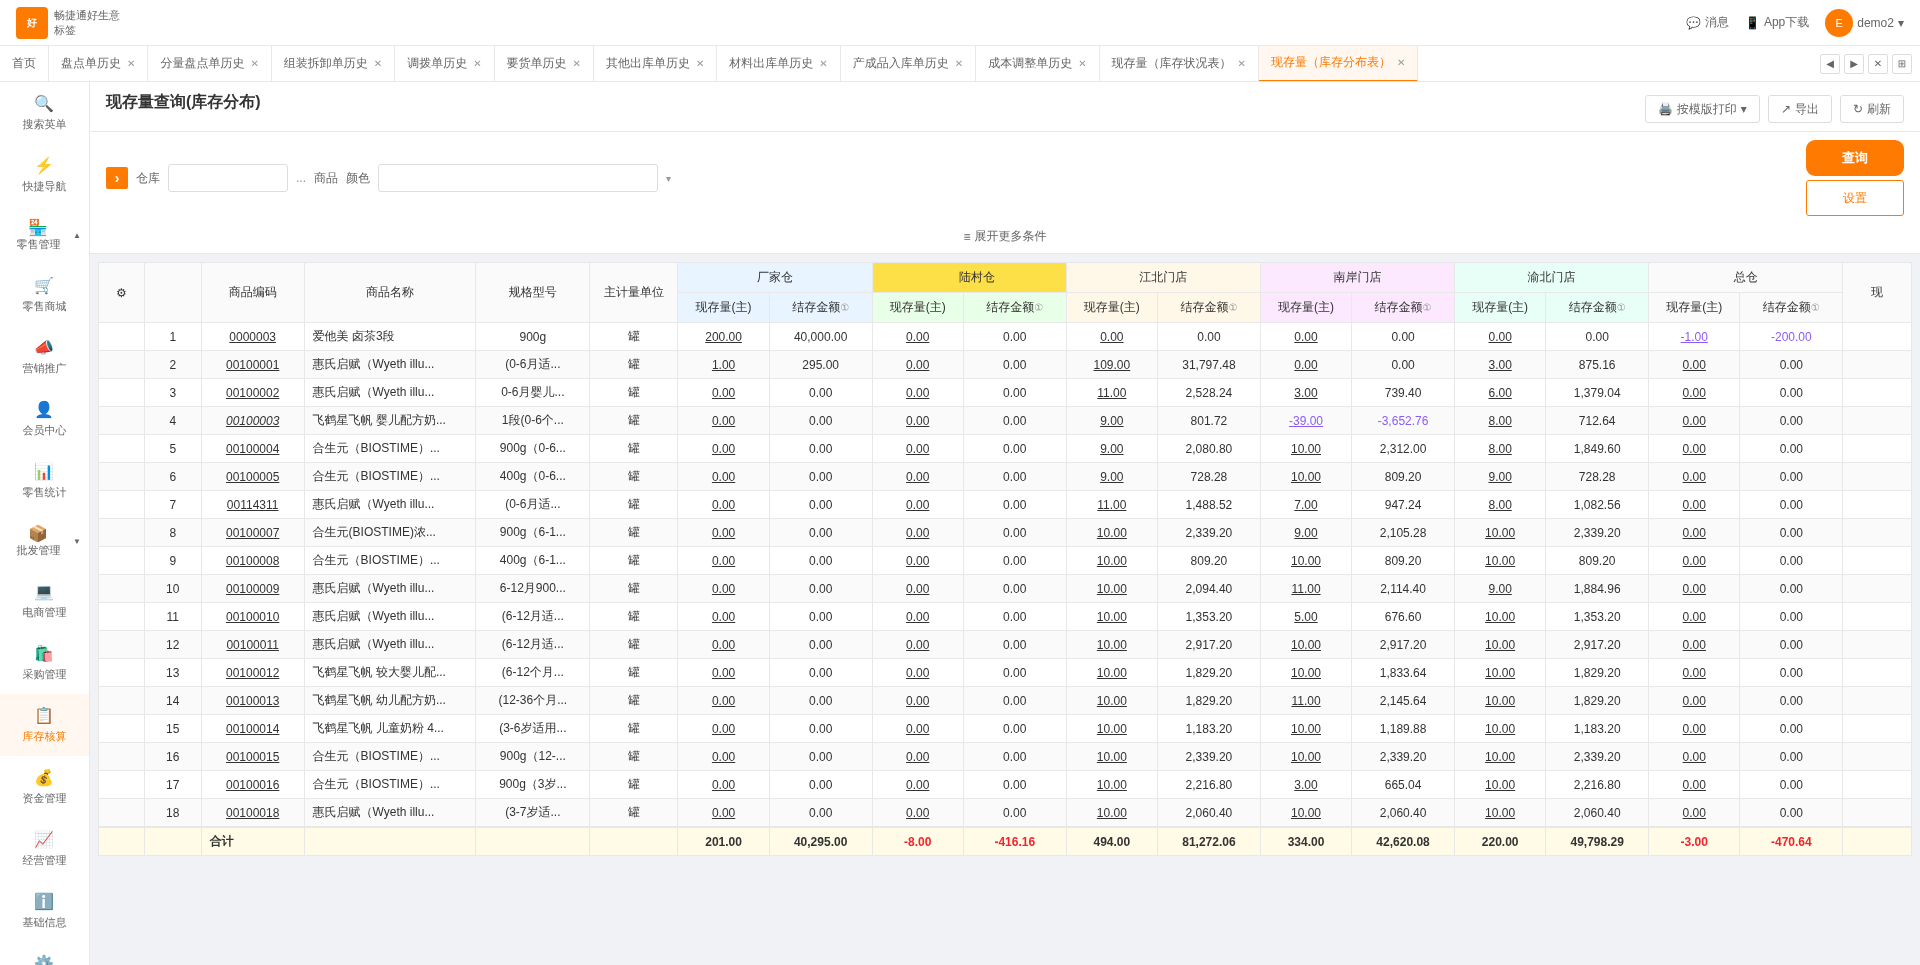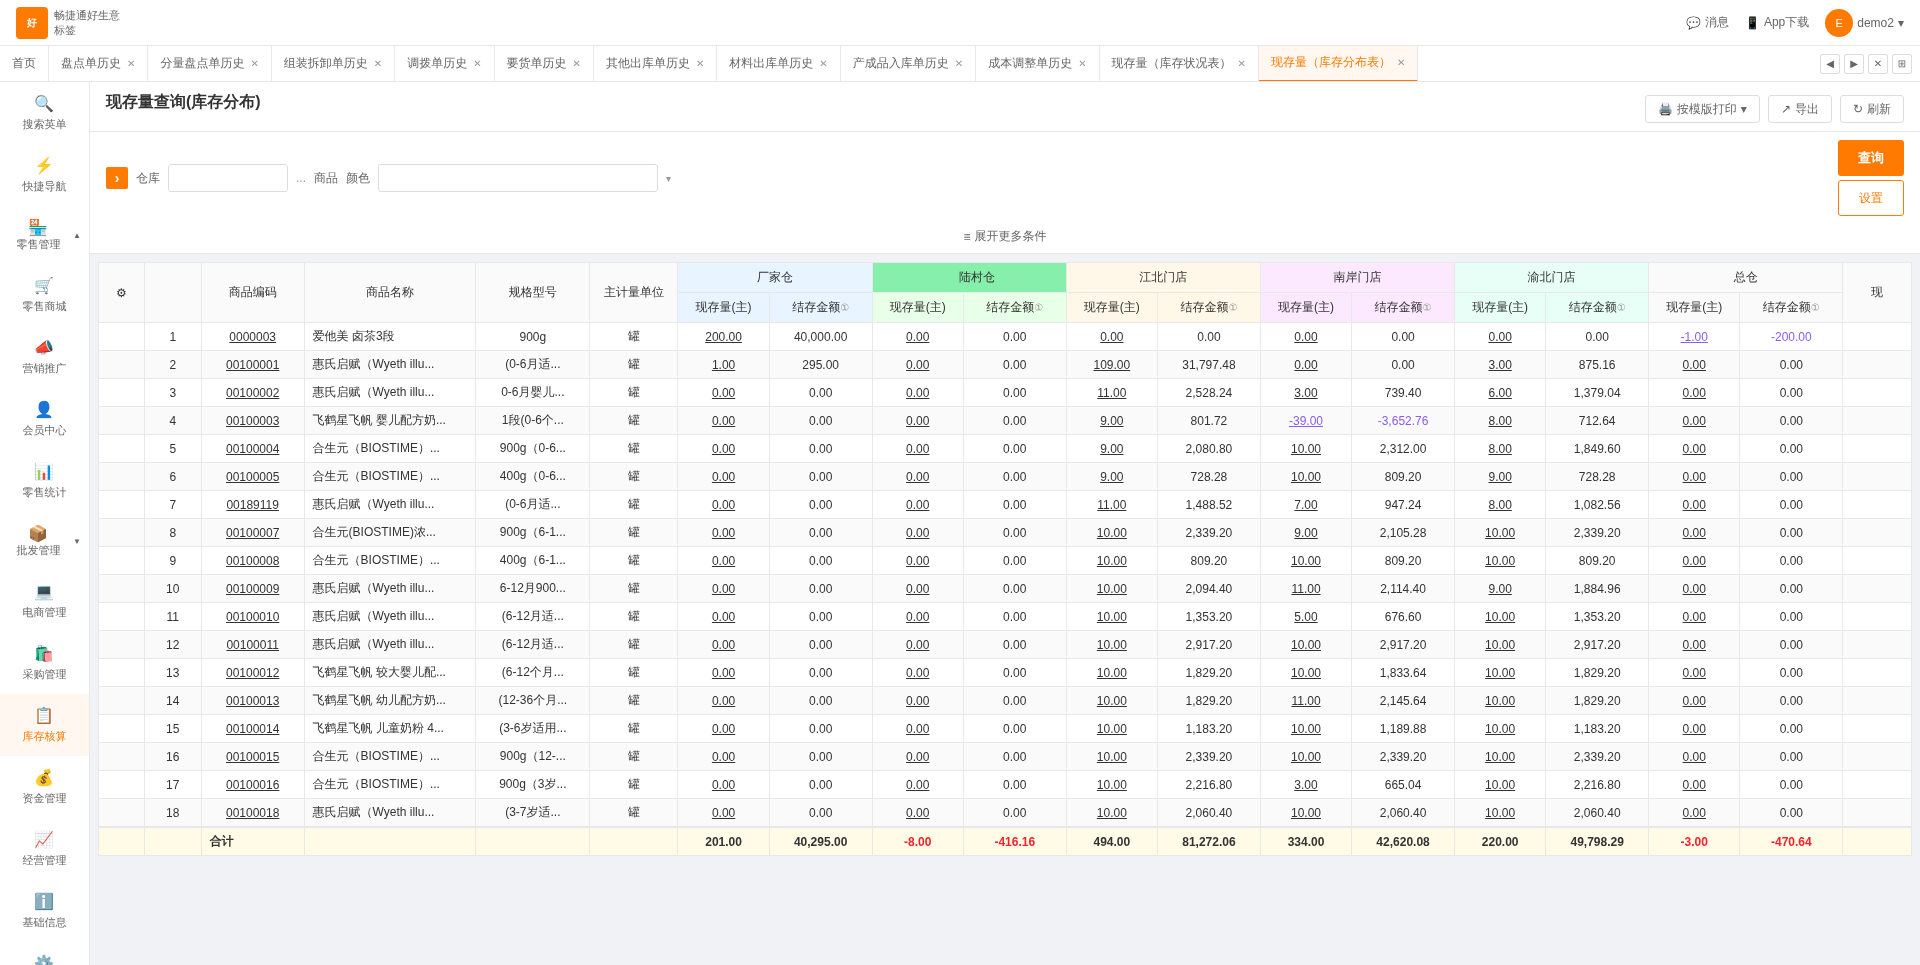--- a/index.html
+++ b/index.html
@@ -45,21 +45,21 @@
     .filter-area { background: #fff; padding: 8px 16px; border-bottom: 1px solid #e8e8e8; display: flex; align-items: center; gap: 8px; flex-wrap: wrap; }
     .filter-row { display: flex; align-items: center; gap: 8px; width: 100%; }
     .filter-toggle { width: 22px; height: 22px; background: #ff7a00; border-radius: 2px; display: flex; align-items: center; justify-content: center; color: white; cursor: pointer; font-size: 14px; font-weight: bold; }
     .filter-label { color: #666; font-size: 12px; white-space: nowrap; }
     .filter-input { height: 28px; border: 1px solid #ddd; border-radius: 3px; padding: 0 8px; font-size: 12px; color: #333; background: #fff; }
     .filter-input-wide { width: 120px; }
     .filter-dots { color: #999; }
     .filter-product-input { flex: 1; max-width: 500px; height: 28px; border: 1px solid #ddd; border-radius: 3px; padding: 0 8px; font-size: 12px; color: #333; }
     .expand-btn { display: flex; align-items: center; gap: 4px; color: #666; cursor: pointer; font-size: 12px; }
 
-    .query-btn { height: 36px; padding: 0 20px; background: #ff7a00; color: white; border: none; border-radius: 3px; cursor: pointer; font-size: 13px; font-weight: bold; }
+    .query-btn { height: 36px; padding: 0 36px; background: #ff7a00; color: white; border: none; border-radius: 9px; cursor: pointer; font-size: 13px; font-weight: bold; }
     .set-btn { height: 36px; padding: 0 16px; background: #fff; color: #ff7a00; border: 1px solid #ff7a00; border-radius: 3px; cursor: pointer; font-size: 12px; }
 
     
     .table-container { flex: 1; overflow: auto; padding: 8px; background: #f0f2f5; }
     .data-table { width: 100%; border-collapse: collapse; background: #fff; font-size: 12px; }
     .data-table th { background: #fafafa; border: 1px solid #e8e8e8; padding: 6px 8px; text-align: center; font-weight: normal; color: #333; white-space: nowrap; position: sticky; top: 0; z-index: 2; }
     .data-table td { border: 1px solid #e8e8e8; padding: 5px 8px; text-align: center; white-space: nowrap; color: #333; }
     .data-table tr:nth-child(even) td { background: #fafafa; }
     .data-table td.text-left { text-align: left; }
     .data-table td.red { color: #8b5cf6; }
@@ -273,21 +273,21 @@
           <tr>
             <th rowspan="2">
               <span>⚙</span>
             </th>
             <th rowspan="2"></th>
             <th rowspan="2">商品编码</th>
             <th rowspan="2">商品名称</th>
             <th rowspan="2">规格型号</th>
             <th rowspan="2">主计量单位</th>
             <th colspan="2" style="background:#e8f4ff;">厂家仓</th>
-            <th colspan="2" style="background:#86efac;padding-left:24px;">陆村仓</th>
+            <th colspan="2" style="background:#fde047;padding-left:24px;">陆村仓</th>
             <th colspan="2" style="background:#fff8e8;">江北门店</th>
             <th colspan="2" style="background:#fce8ff;">南岸门店</th>
             <th colspan="2" style="background:#e8fff8;">渝北门店</th>
             <th colspan="2">总仓</th>
             <th rowspan="2">现</th>
           </tr>
           <tr>
             <th style="background:#e8f4ff;">现存量(主)</th>
             <th style="background:#e8f4ff;">结存金额<span class="info-icon">①</span></th>
             <th style="background:#e8ffe8;">现存量(主)</th>
@@ -363,21 +363,21 @@
               <td>739.40</td>
               <td class="underline" style="text-decoration: underline;">6.00</td>
               <td>1,379.04</td>
               <td class="underline" style="text-decoration: underline;">0.00</td>
               <td>0.00</td>
               <td></td>
             </tr>
             <tr>
               <td></td>
               <td>4</td>
-              <td class="underline" style="text-decoration: underline;">00100003</td>
+              <td class="underline" style="text-decoration: underline; font-style: italic;">00100003</td>
               <td class="text-left">飞鹤星飞帆 婴儿配方奶...</td>
               <td>1段(0-6个...</td>
               <td>罐</td>
               <td class="underline" style="text-decoration: underline;">0.00</td>
               <td>0.00</td>
               <td class="underline" style="text-decoration: underline;">0.00</td>
               <td>0.00</td>
               <td class="underline" style="text-decoration: underline;">9.00</td>
               <td>801.72</td>
               <td class="underline red" style="text-decoration: underline;">-39.00</td>
@@ -426,21 +426,21 @@
               <td>809.20</td>
               <td class="underline" style="text-decoration: underline;">9.00</td>
               <td>728.28</td>
               <td class="underline" style="text-decoration: underline;">0.00</td>
               <td>0.00</td>
               <td></td>
             </tr>
             <tr>
               <td></td>
               <td>7</td>
-              <td class="underline" style="text-decoration: underline;">00189119</td>
+              <td class="underline" style="text-decoration: underline;">00114311</td>
               <td class="text-left">惠氏启赋（Wyeth illu...</td>
               <td>(0-6月适...</td>
               <td>罐</td>
               <td class="underline" style="text-decoration: underline;">0.00</td>
               <td>0.00</td>
               <td class="underline" style="text-decoration: underline;">0.00</td>
               <td>0.00</td>
               <td class="underline" style="text-decoration: underline;">11.00</td>
               <td>1,488.52</td>
               <td class="underline" style="text-decoration: underline;">7.00</td>

